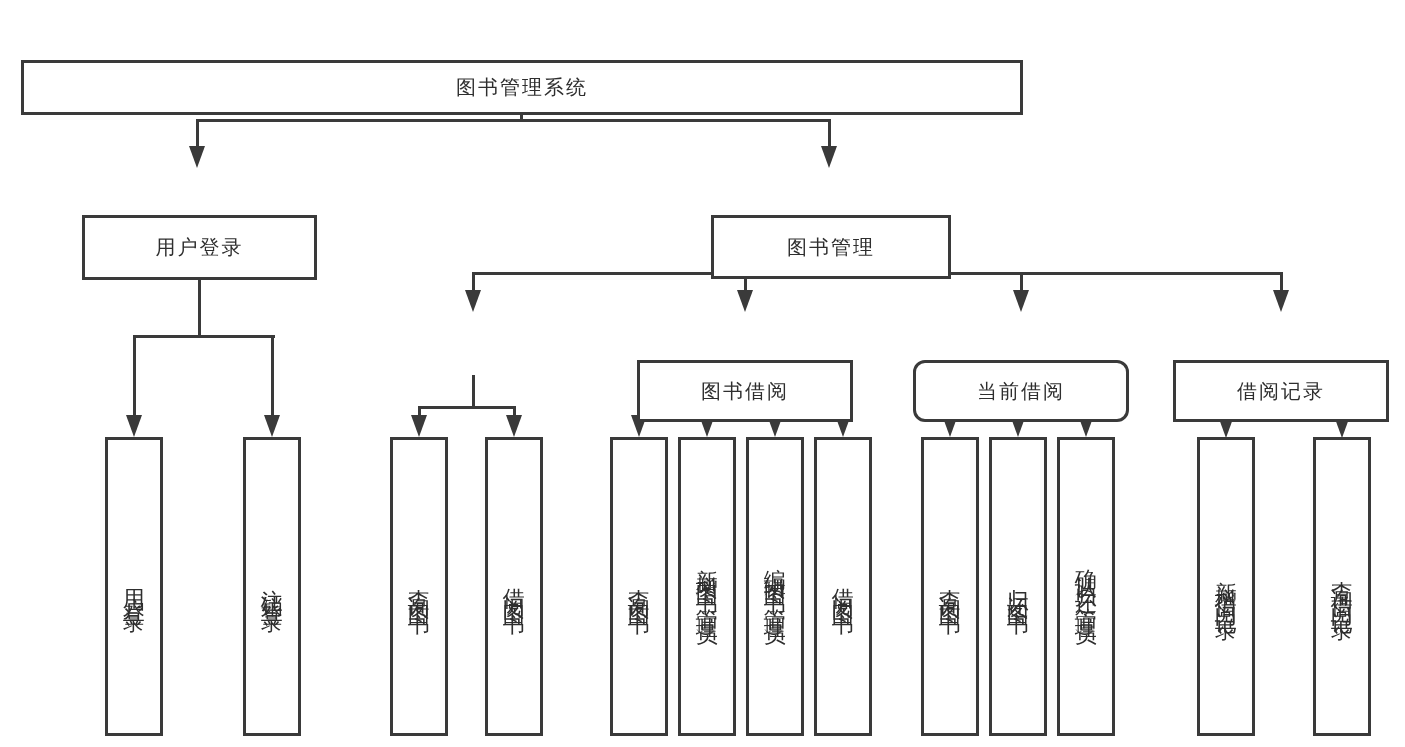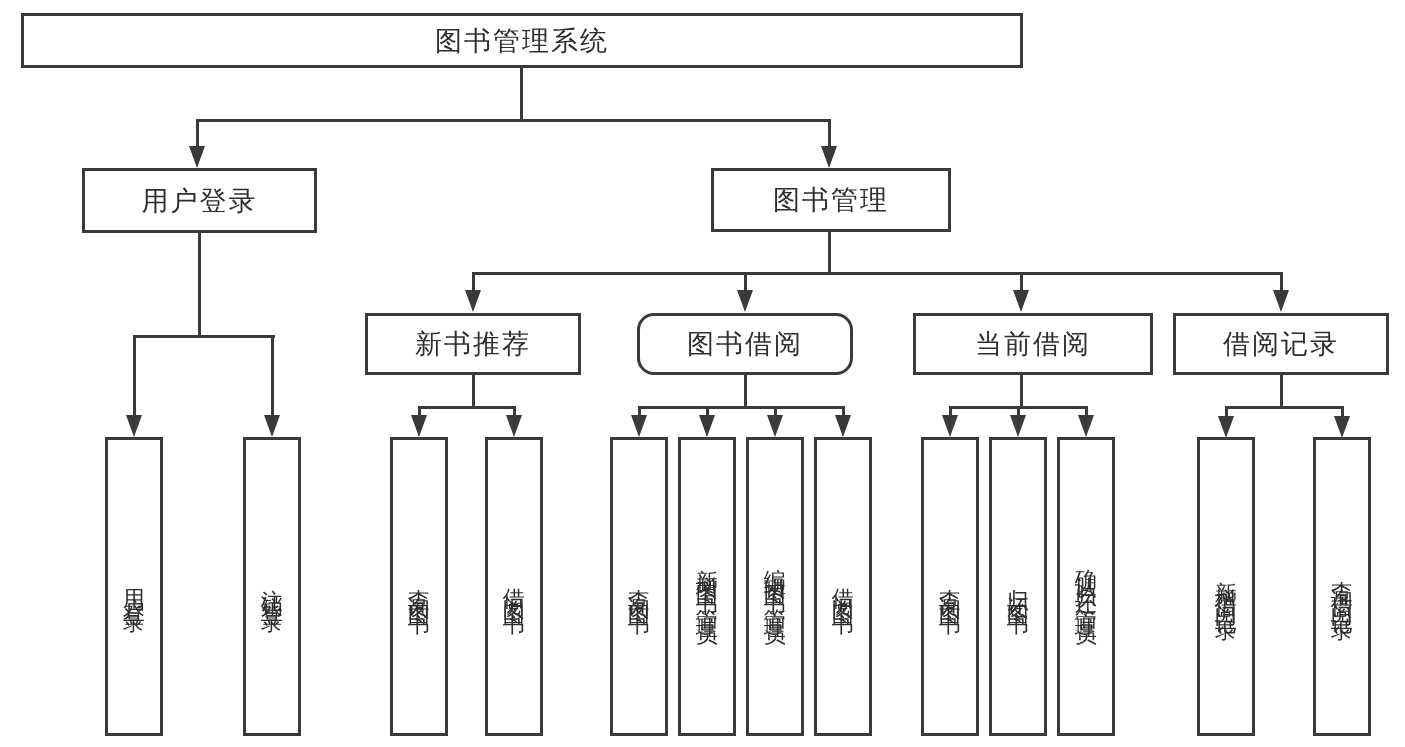--- a/index.html
+++ b/index.html
@@ -5,21 +5,21 @@
   html,body{margin:0;padding:0;background:#ffffff;}
   .canvas{
     position:relative;width:1405px;height:747px;background:#ffffff;
     font-family:"DejaVu Sans","Liberation Sans",sans-serif;overflow:hidden;
   }
   .box{
     position:absolute;background:#ffffff;border:3px solid #3a3a3a;
     display:flex;align-items:center;justify-content:center;
     color:#2e2e2e;box-sizing:border-box;z-index:2;
   }
-  .hnode{font-size:27px;letter-spacing:2px;white-space:nowrap;}
+  .hnode{font-size:20px;letter-spacing:2px;white-space:nowrap;margin-top:47px;}
   .leaf{width:58px;top:437px;height:299px;}
   .vtext{
     writing-mode:vertical-rl;text-orientation:mixed;
     font-size:22px;letter-spacing:8px;line-height:1.15;
   }
   .vl{position:absolute;width:3px;background:#3a3a3a;z-index:1;}
   .hl{position:absolute;height:3px;background:#3a3a3a;z-index:1;}
   .ar{
     position:absolute;width:0;height:0;z-index:1;
     border-left:8px solid transparent;border-right:8px solid transparent;
@@ -64,27 +64,24 @@
   <i class="hl" style="left:472px;top:272px;width:810px;"></i>
   <i class="vl" style="left:472px;top:272px;height:20px;"></i>
   <i class="ar" style="left:465px;top:290px;"></i>
   <i class="vl" style="left:744px;top:272px;height:20px;"></i>
   <i class="ar" style="left:737px;top:290px;"></i>
   <i class="vl" style="left:1020px;top:272px;height:20px;"></i>
   <i class="ar" style="left:1013px;top:290px;"></i>
   <i class="vl" style="left:1280px;top:272px;height:20px;"></i>
   <i class="ar" style="left:1273px;top:290px;"></i>
 
-  <div class="box hnode" style="left:365px;top:313px;width:216px;height:62px;">
-    <span>新书推荐</span>
-  </div>
-  <div class="box hnode" style="left:637px;top:313px;width:216px;height:62px;border-radius:17px;">
+  <div class="box hnode" style="left:637px;top:313px;width:216px;height:62px;">
     <span>图书借阅</span>
   </div>
-  <div class="box hnode" style="left:913px;top:313px;width:240px;height:62px;">
+  <div class="box hnode" style="left:913px;top:313px;width:216px;height:62px;border-radius:12px;">
     <span>当前借阅</span>
   </div>
   <div class="box hnode" style="left:1173px;top:313px;width:216px;height:62px;">
     <span>借阅记录</span>
   </div>
 
   <i class="vl" style="left:472px;top:375px;height:34px;"></i>
   <i class="hl" style="left:418px;top:406px;width:98px;"></i>
   <i class="vl" style="left:418px;top:406px;height:12px;"></i>
   <i class="ar" style="left:411px;top:415px;"></i>

